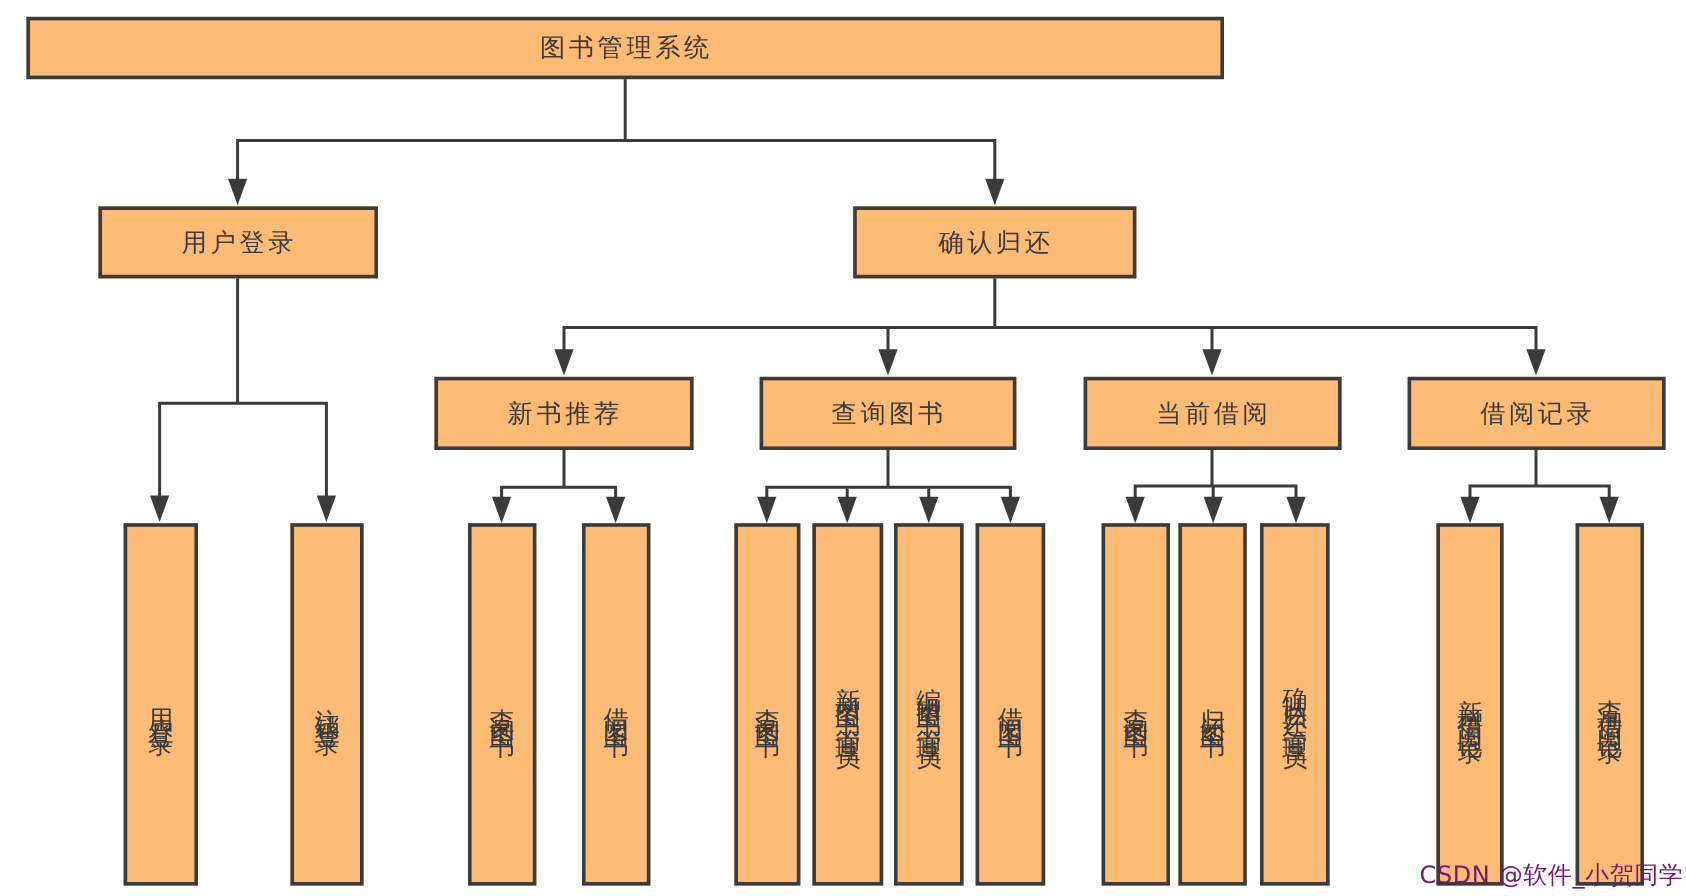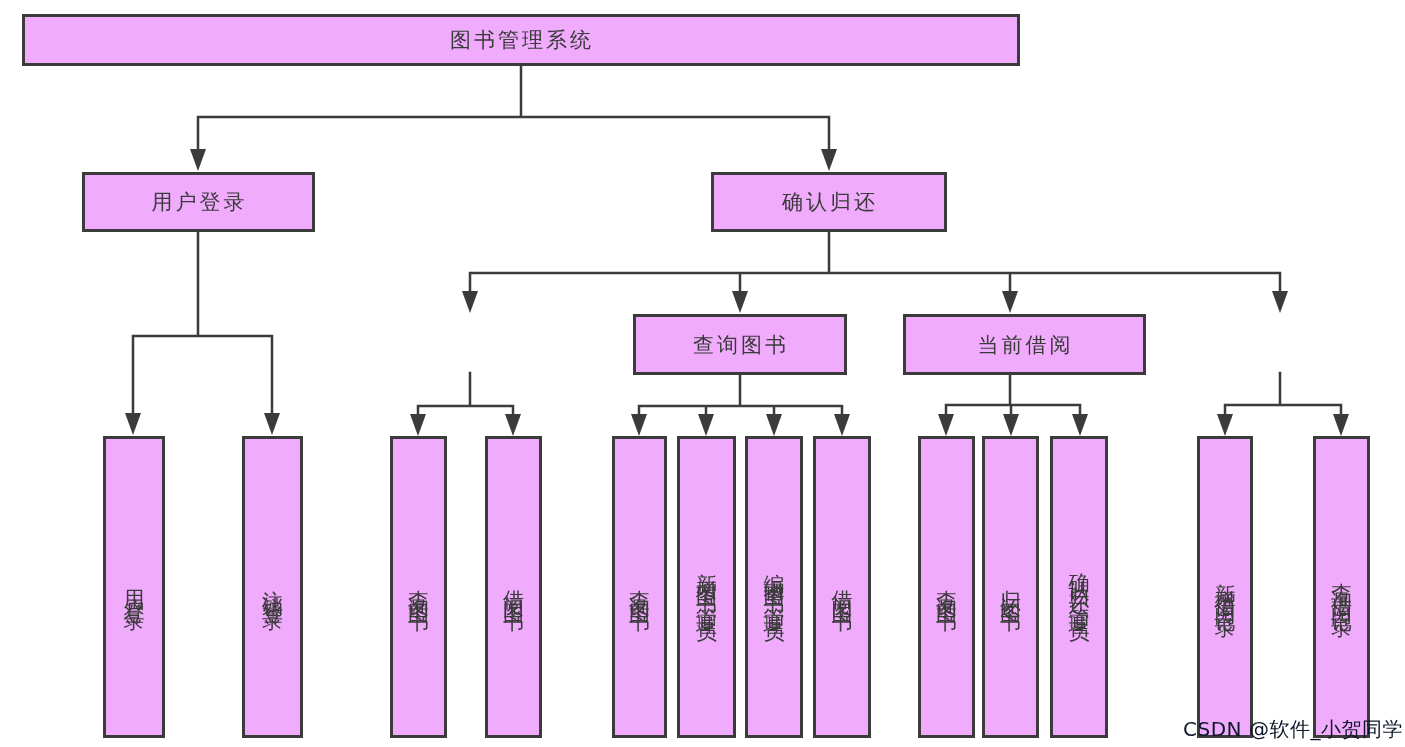--- a/index.html
+++ b/index.html
@@ -22,21 +22,21 @@
   }
   .connectors {
     position: absolute;
     left: 0; top: 0;
     width: 1405px;
     height: 747px;
   }
   .node {
     position: absolute;
     box-sizing: border-box;
-    background: #f0abfc;
+    background: #fdba74;
     border: 3px solid #3b3b3b;
     display: flex;
     align-items: center;
     justify-content: center;
     color: #3a3a3a;
     font-size: 21px;
     letter-spacing: 3px;
     text-align: center;
     white-space: nowrap;
   }
@@ -47,41 +47,41 @@
     letter-spacing: 7px;
     white-space: normal;
   }
   .leaf .lbl { transform: none; }
   
   #n-root          { left: 22px;   top: 14px;  width: 998px; height: 52px; }
   #n-user-login    { left: 82px;   top: 172px; width: 233px; height: 60px; }
   #n-book-mgmt     { left: 711px;  top: 172px; width: 236px; height: 60px; }
   #n-new-book-rec  { left: 362px;  top: 314px; width: 216px; height: 61px; }
   #n-book-borrow   { left: 633px;  top: 314px; width: 214px; height: 61px; }
-  #n-cur-borrow    { left: 903px;  top: 314px; width: 243px; height: 61px; }
+  #n-cur-borrow    { left: 903px;  top: 314px; width: 215px; height: 61px; }
   #n-borrow-rec    { left: 1173px; top: 314px; width: 215px; height: 61px; }
   #n-ul-login      { left: 103px;  top: 436px; width: 62px;  height: 302px; }
   #n-ul-logout     { left: 242px;  top: 436px; width: 61px;  height: 302px; }
   #n-nb-query      { left: 390px;  top: 436px; width: 57px;  height: 302px; }
   #n-nb-borrow     { left: 485px;  top: 436px; width: 57px;  height: 302px; }
   #n-bb-query      { left: 612px;  top: 436px; width: 55px;  height: 302px; }
   #n-bb-add        { left: 677px;  top: 436px; width: 59px;  height: 302px; }
   #n-bb-edit       { left: 745px;  top: 436px; width: 58px;  height: 302px; }
   #n-bb-borrow     { left: 813px;  top: 436px; width: 58px;  height: 302px; }
   #n-cb-query      { left: 918px;  top: 436px; width: 57px;  height: 302px; }
   #n-cb-return     { left: 982px;  top: 436px; width: 57px;  height: 302px; }
   #n-cb-confirm    { left: 1050px; top: 436px; width: 58px;  height: 302px; }
   #n-br-add        { left: 1197px; top: 436px; width: 56px;  height: 302px; }
   #n-br-query      { left: 1313px; top: 436px; width: 57px;  height: 302px; }
   .watermark {
     position: absolute;
     left: 1183px;
     top: 716px;
     width: 222px;
-    color: #0f172a;
+    color: #701a75;
     font-size: 20px;
     letter-spacing: 0.5px;
     z-index: 10;
     white-space: nowrap;
   }
 </style>
 </head>
 <body>
 
 <div class="canvas">
@@ -137,26 +137,32 @@
     <span class="lbl">图书管理系统</span>
   </div>
 
   <div class="node" id="n-user-login">
     <span class="lbl">用户登录</span>
   </div>
   <div class="node" id="n-book-mgmt">
     <span class="lbl">确认归还</span>
   </div>
 
+  <div class="node" id="n-new-book-rec">
+    <span class="lbl">新书推荐</span>
+  </div>
   <div class="node" id="n-book-borrow">
     <span class="lbl">查询图书</span>
   </div>
   <div class="node" id="n-cur-borrow">
     <span class="lbl">当前借阅</span>
   </div>
+  <div class="node" id="n-borrow-rec">
+    <span class="lbl">借阅记录</span>
+  </div>
 
   <div class="node leaf" id="n-ul-login">
     <span class="lbl">用户登录</span>
   </div>
   <div class="node leaf" id="n-ul-logout">
     <span class="lbl">注销登录</span>
   </div>
 
   <div class="node leaf" id="n-nb-query">
     <span class="lbl">查询图书</span>

